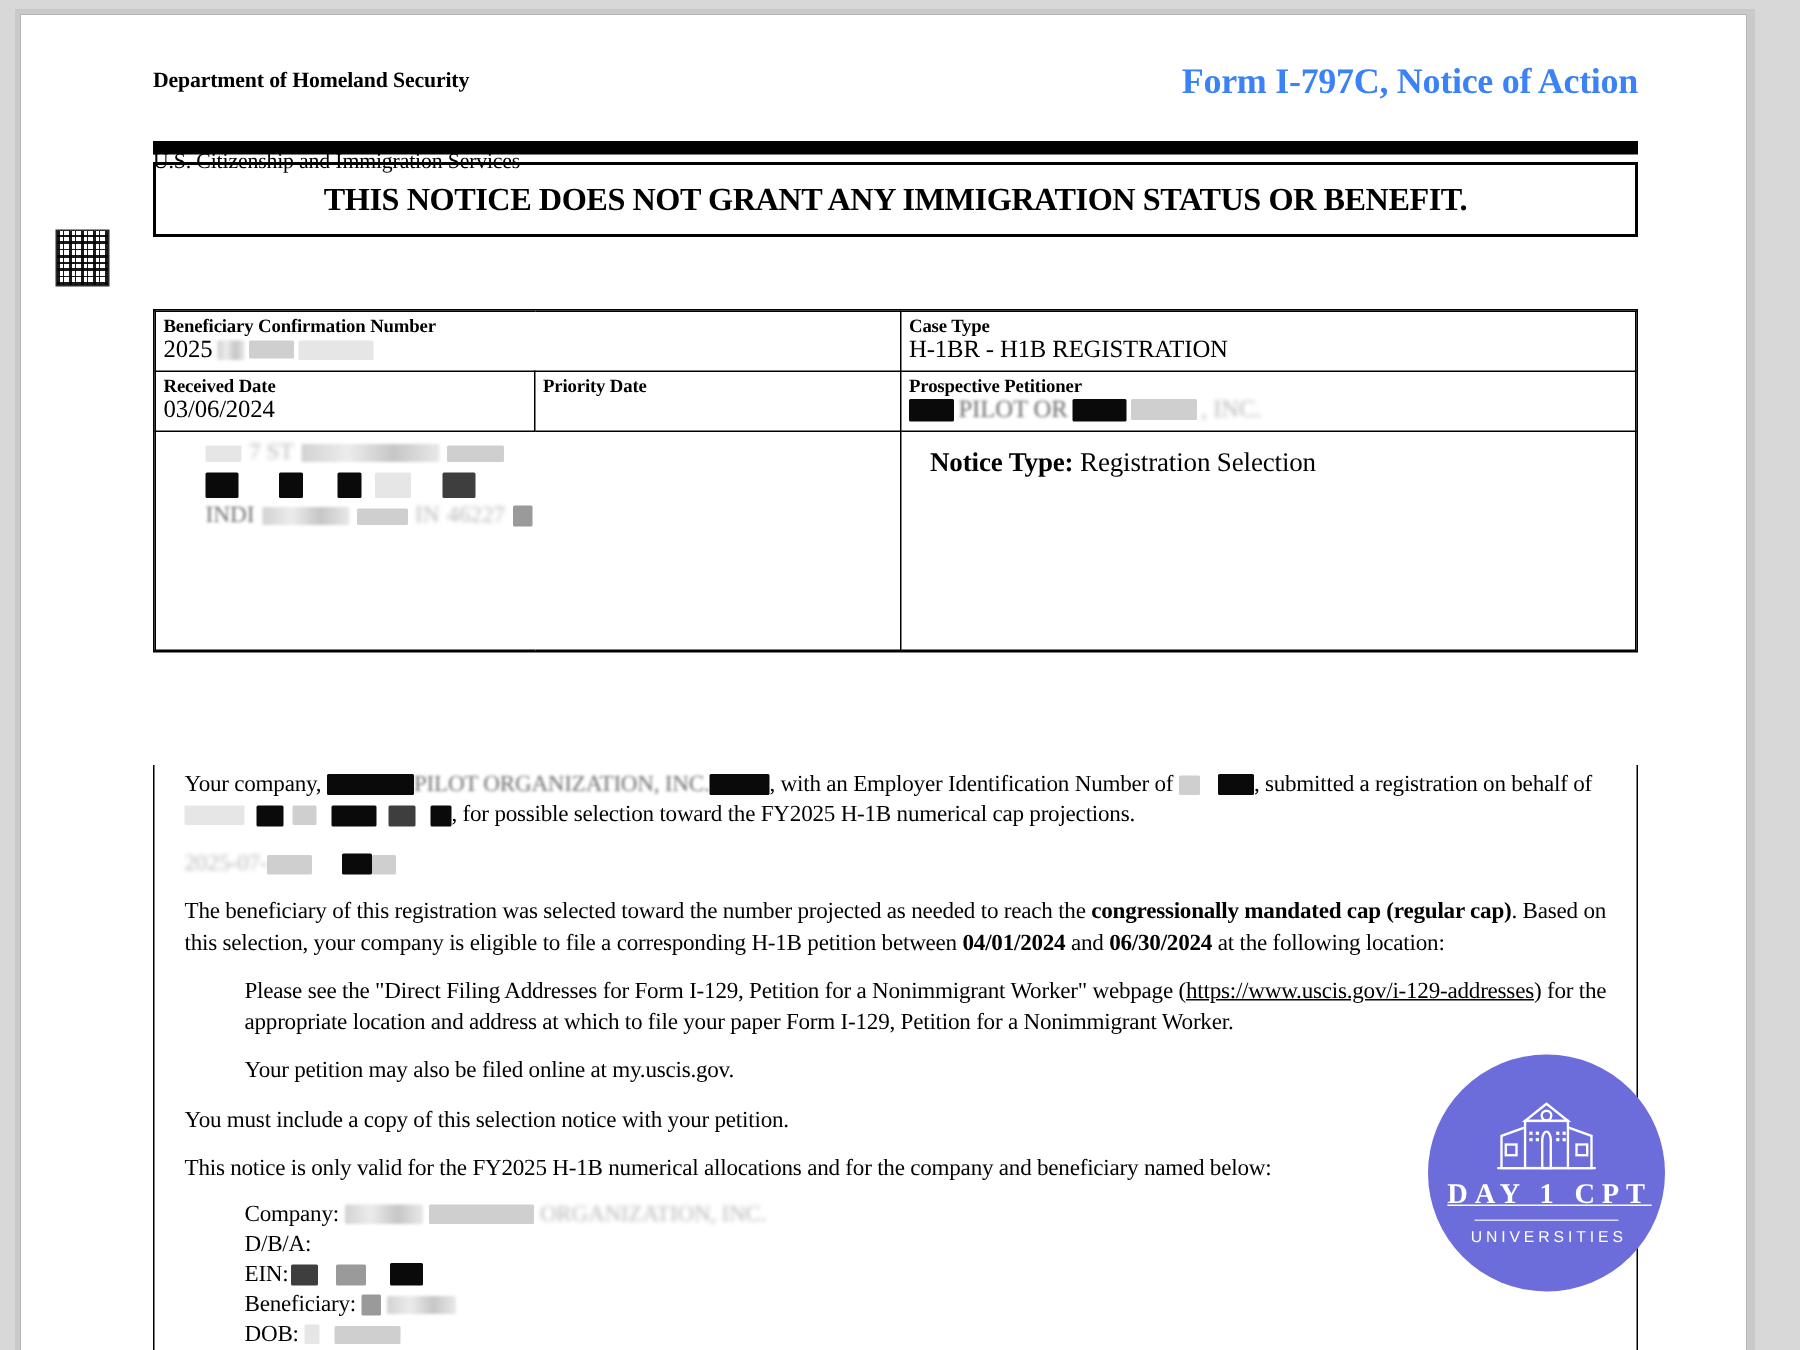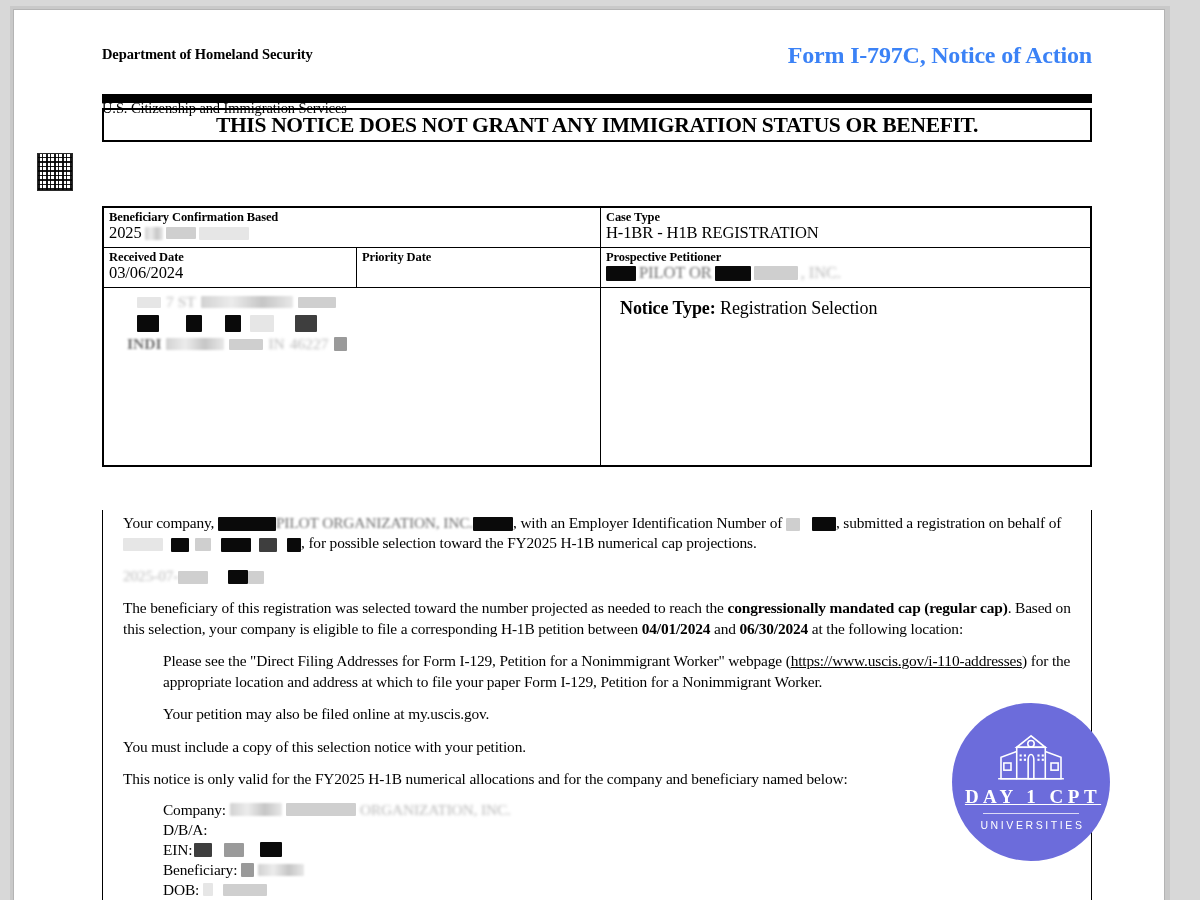--- a/index.html
+++ b/index.html
@@ -82,21 +82,21 @@
     width: 990px;
     height: 9px;
     background: #000;
   }
 
   .banner {
     position: absolute;
     left: 88px;
     top: 98px;
     width: 990px;
-    height: 34px;
+    height: 50px;
     border: 2px solid #000;
     display: flex;
     align-items: center;
     justify-content: center;
   }
   .banner-text {
     font-size: 21.5px;
     font-weight: bold;
     letter-spacing: -0.3px;
     color: #000;
@@ -173,21 +173,21 @@
   .ghost {
     color: #b9b9b9;
     filter: blur(1.4px);
   }
   .ghost-dark {
     color: #6f6f6f;
     filter: blur(0.9px);
   }
 
   
-  .addr-row td { height: 178px; }
+  .addr-row td { height: 146px; }
   .addr-lines {
     padding-top: 2px;
     line-height: 1.55;
     font-size: 15.5px;
   }
   .addr-line { display: flex; align-items: center; gap: 5px; height: 21px; }
   .notice-type {
     font-size: 18px;
     padding-top: 8px;
     padding-left: 14px;
@@ -308,21 +308,21 @@
     <div class="data-table">
       <table>
         <colgroup>
           <col style="width:253px">
           <col style="width:244px">
           <col style="width:490px">
         </colgroup>
         <tbody>
           <tr>
             <td colspan="2">
-              <div class="cell-label">Beneficiary Confirmation Based</div>
+              <div class="cell-label">Beneficiary Confirmation Number</div>
               <div class="cell-value">
                 <span>2025</span>
                 <span class="rd rd-blur" style="width:18px;height:13px;"></span>
                 <span class="rd rd-light" style="width:30px;height:12px;"></span>
                 <span class="rd rd-pale" style="width:50px;height:13px;"></span>
               </div>
             </td>
             <td>
               <div class="cell-label">Case Type</div>
               <div class="cell-value">H-1BR - H1B REGISTRATION</div>
@@ -361,21 +361,21 @@
                   <span class="rd rd-light" style="width:38px;height:11px;"></span>
                 </div>
                 <div class="addr-line">
                   <span class="rd rd-black" style="width:22px;height:17px;margin-left:28px;"></span>
                   <span class="rd rd-black" style="width:16px;height:17px;margin-left:22px;"></span>
                   <span class="rd rd-black" style="width:16px;height:17px;margin-left:18px;"></span>
                   <span class="rd rd-pale" style="width:24px;height:17px;margin-left:4px;"></span>
                   <span class="rd rd-dark" style="width:22px;height:17px;margin-left:16px;"></span>
                 </div>
                 <div class="addr-line">
-                  <span class="ghost-dark" style="margin-left:18px;font-weight:bold;">INDI</span>
+                  <span class="ghost-dark" style="margin-left:28px;">INDI</span>
                   <span class="rd rd-blur" style="width:58px;height:12px;"></span>
                   <span class="rd rd-light" style="width:34px;height:11px;"></span>
                   <span class="ghost">IN</span>
                   <span class="ghost">46227</span>
                   <span class="rd rd-gray" style="width:13px;height:14px;"></span>
                 </div>
               </div>
             </td>
             <td>
               <div class="notice-type">
@@ -399,21 +399,21 @@
 
         <p class="para">
           <span class="ghost">2025-07-</span><span class="rd rd-light" style="width:30px;height:13px;"></span><span class="rd rd-black" style="width:20px;height:14px;margin-left:20px;"></span><span class="rd rd-light" style="width:16px;height:13px;"></span>
         </p>
 
         <p class="para">
           <span>The beneficiary of this registration was selected toward the number projected as needed to reach the </span><b>congressionally mandated cap (regular cap)</b><span>. Based on this selection, your company is eligible to file a corresponding H-1B petition between </span><b>04/01/2024</b><span> and </span><b>06/30/2024</b><span> at the following location:</span>
         </p>
 
         <p class="para indent">
-          <span>Please see the "Direct Filing Addresses for Form I-129, Petition for a Nonimmigrant Worker" webpage (</span><span class="link">https://www.uscis.gov/i-110-addresses</span><span>) for the appropriate location and address at which to file your paper Form I-129, Petition for a Nonimmigrant Worker.</span>
+          <span>Please see the "Direct Filing Addresses for Form I-129, Petition for a Nonimmigrant Worker" webpage (</span><span class="link">https://www.uscis.gov/i-129-addresses</span><span>) for the appropriate location and address at which to file your paper Form I-129, Petition for a Nonimmigrant Worker.</span>
         </p>
 
         <p class="para indent">Your petition may also be filed online at my.uscis.gov.</p>
 
         <p class="para">You must include a copy of this selection notice with your petition.</p>
 
         <p class="para">This notice is only valid for the FY2025 H-1B numerical allocations and for the company and beneficiary named below:</p>
 
         <div class="field-list">
           <div class="field-row">

